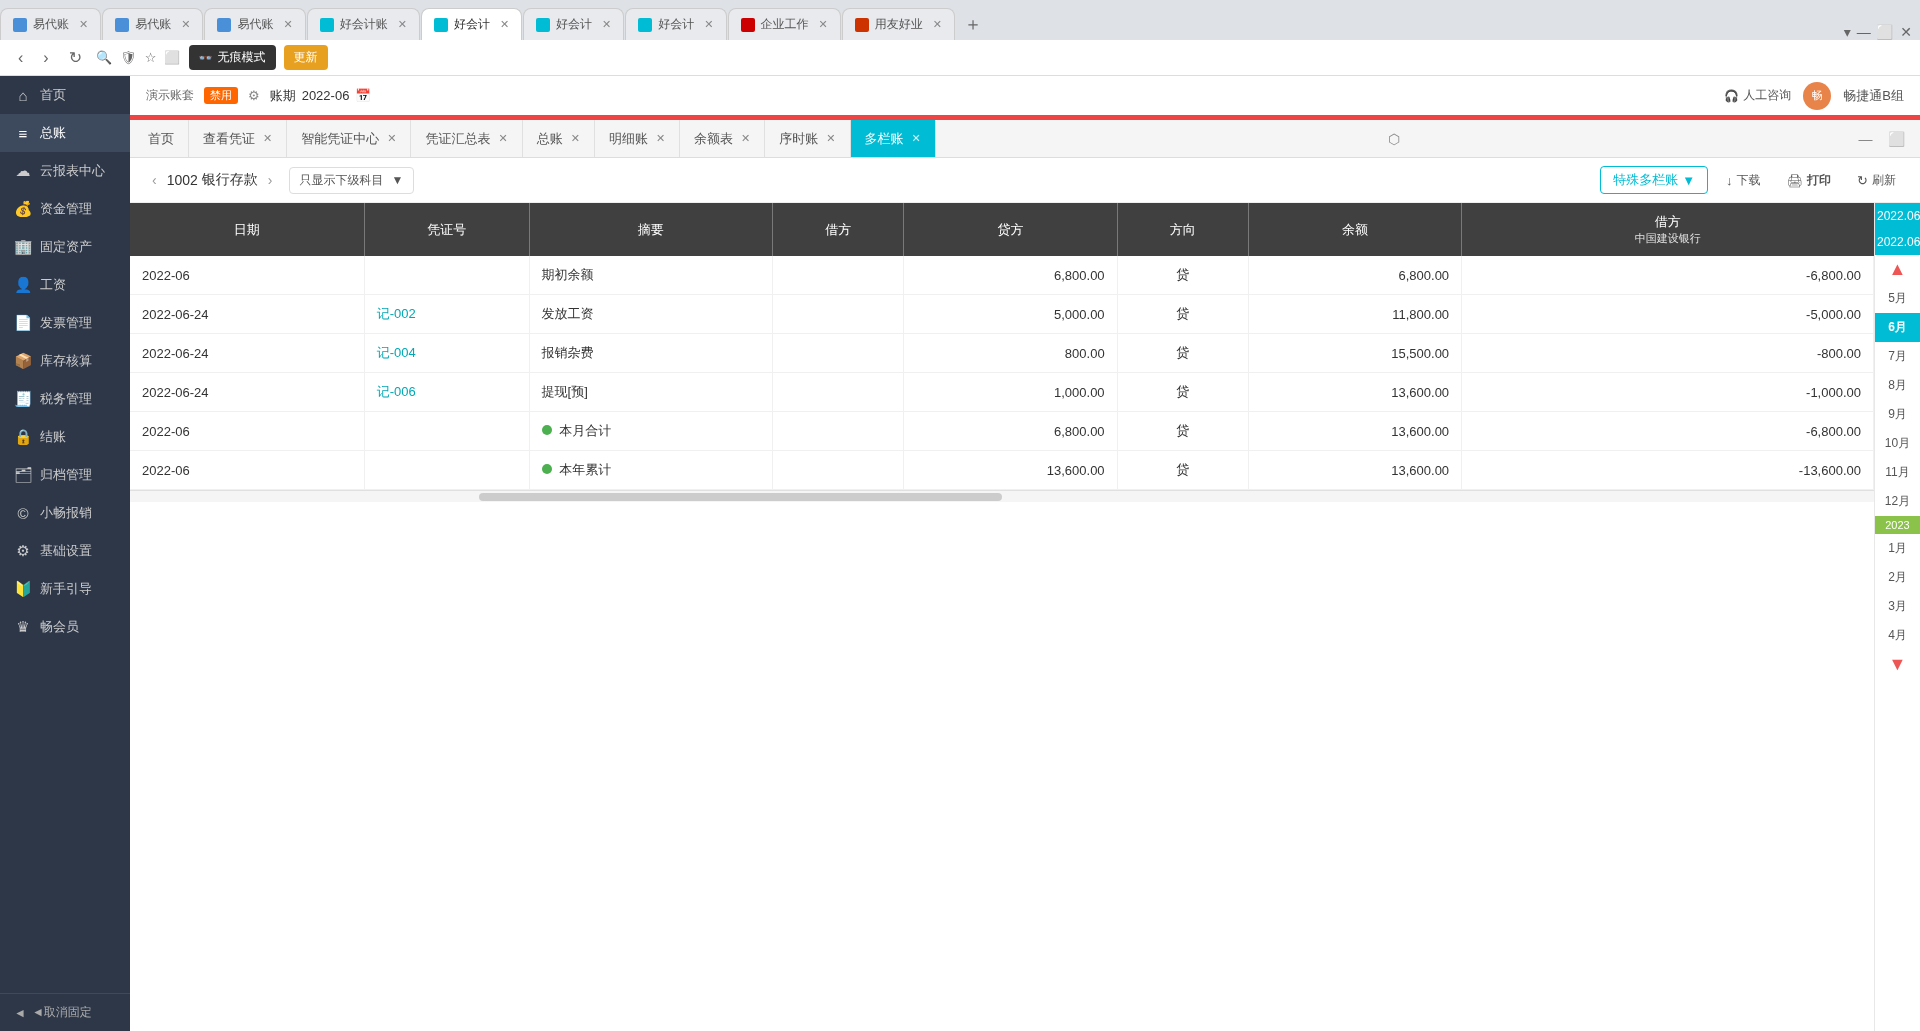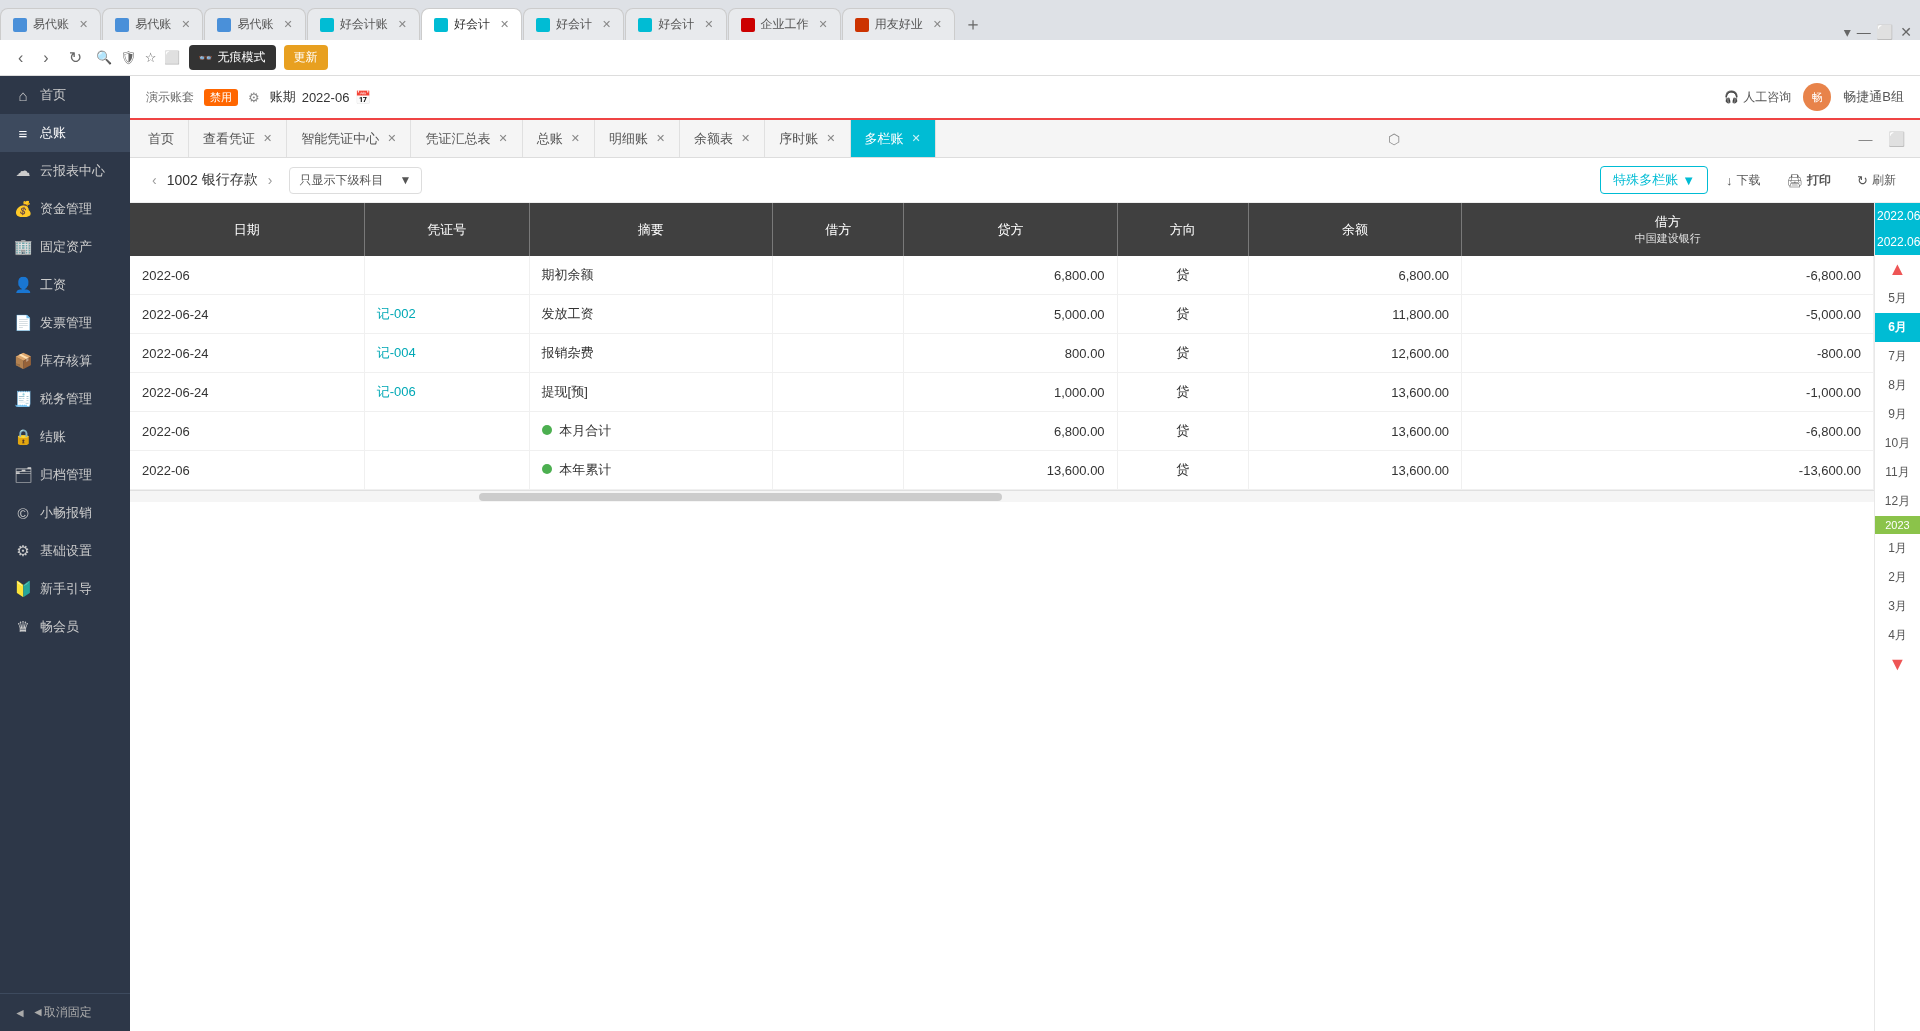--- a/index.html
+++ b/index.html
@@ -31,21 +31,21 @@
     .logo-sub { font-size: 10px; color: #aaa; margin-top: 2px; text-align: center; }
     .sidebar-item { display: flex; align-items: center; padding: 10px 14px; cursor: pointer; gap: 8px; color: #ccc; font-size: 13px; }
     .sidebar-item.active { background: #3d4a5e; color: #fff; }
     .sidebar-item-icon { font-size: 15px; width: 18px; text-align: center; }
     .sidebar-bottom { margin-top: auto; padding: 10px 14px; color: #aaa; font-size: 12px; cursor: pointer; display: flex; align-items: center; gap: 6px; border-top: 1px solid #3d4a5e; }
 
     
     .main-content { flex: 1; display: flex; flex-direction: column; overflow: hidden; background: #f0f2f5; }
 
     
-    .top-header { background: #fff; padding: 6px 16px; display: flex; align-items: center; gap: 0; border-bottom: 2px solid #ef4444; height: 44px; }
+    .top-header { background: #fff; padding: 6px 16px; display: flex; align-items: center; gap: 0; border-bottom: 5px solid #ef4444; height: 44px; }
     .header-left { display: flex; align-items: center; gap: 10px; flex: 1; }
     .demo-label { font-size: 12px; color: #666; }
     .badge-yong { background: #ff6600; color: white; padding: 1px 6px; border-radius: 3px; font-size: 11px; }
     .account-period { display: flex; align-items: center; gap: 6px; font-size: 13px; color: #333; }
     .header-right { display: flex; align-items: center; gap: 12px; }
     .service-btn { display: flex; align-items: center; gap: 4px; font-size: 12px; color: #555; cursor: pointer; }
     .user-avatar { width: 28px; height: 28px; border-radius: 50%; background: #e8834a; display: flex; align-items: center; justify-content: center; color: white; font-size: 11px; }
     .user-name { font-size: 13px; color: #555; }
 
     
@@ -54,21 +54,21 @@
     .page-tab.active { background: #00bcd4; color: white; }
     .page-tab .close-x { font-size: 11px; color: #888; cursor: pointer; margin-left: 2px; }
     .page-tab.active .close-x { color: rgba(255,255,255,0.8); }
     .tab-collapse { margin-left: auto; padding: 0 8px; color: #888; cursor: pointer; font-size: 14px; }
 
     
     .toolbar { background: #fff; padding: 8px 16px; display: flex; align-items: center; gap: 10px; border-bottom: 1px solid #eee; }
     .nav-arrow { padding: 2px 6px; cursor: pointer; color: #999; font-size: 14px; }
     .subject-label { font-size: 14px; font-weight: 500; color: #333; }
     .subject-nav { display: flex; align-items: center; gap: 4px; }
-    .filter-btn { display: flex; align-items: center; gap: 16px; border: 1px solid #ddd; border-radius: 4px; padding: 4px 10px; font-size: 12px; color: #555; cursor: pointer; }
+    .filter-btn { display: flex; align-items: center; gap: 8px; border: 1px solid #ddd; border-radius: 4px; padding: 4px 10px; font-size: 12px; color: #555; cursor: pointer; }
     .toolbar-right { margin-left: auto; display: flex; align-items: center; gap: 10px; }
     .feature-btn { display: flex; align-items: center; gap: 4px; border: 1px solid #00bcd4; border-radius: 4px; padding: 4px 12px; font-size: 13px; color: #00bcd4; cursor: pointer; }
     .action-btn { display: flex; align-items: center; gap: 4px; font-size: 13px; color: #555; cursor: pointer; padding: 4px 8px; }
 
     
     .table-container { flex: 1; overflow: auto; background: #fff; }
     .ledger-table { width: 100%; border-collapse: collapse; }
     .ledger-table thead tr { background: #404040; color: white; }
     .ledger-table thead th { padding: 10px 12px; text-align: center; font-weight: normal; font-size: 13px; border-right: 1px solid rgba(255,255,255,0.3); white-space: nowrap; }
     .ledger-table thead th:last-child { border-right: none; }
@@ -399,21 +399,21 @@
             </tr>
             <tr>
               <td>2022-06-24</td>
               <td>
                 <a class="voucher-link">记-004</a>
               </td>
               <td>报销杂费</td>
               <td class="text-right"></td>
               <td class="text-right">800.00</td>
               <td class="text-center">贷</td>
-              <td class="text-right">12,600.00</td>
+              <td class="text-right">15,500.00</td>
               <td class="text-right">-800.00</td>
             </tr>
             <tr>
               <td>2022-06-24</td>
               <td>
                 <a class="voucher-link">记-006</a>
               </td>
               <td>提现[预]</td>
               <td class="text-right"></td>
               <td class="text-right">1,000.00</td>

